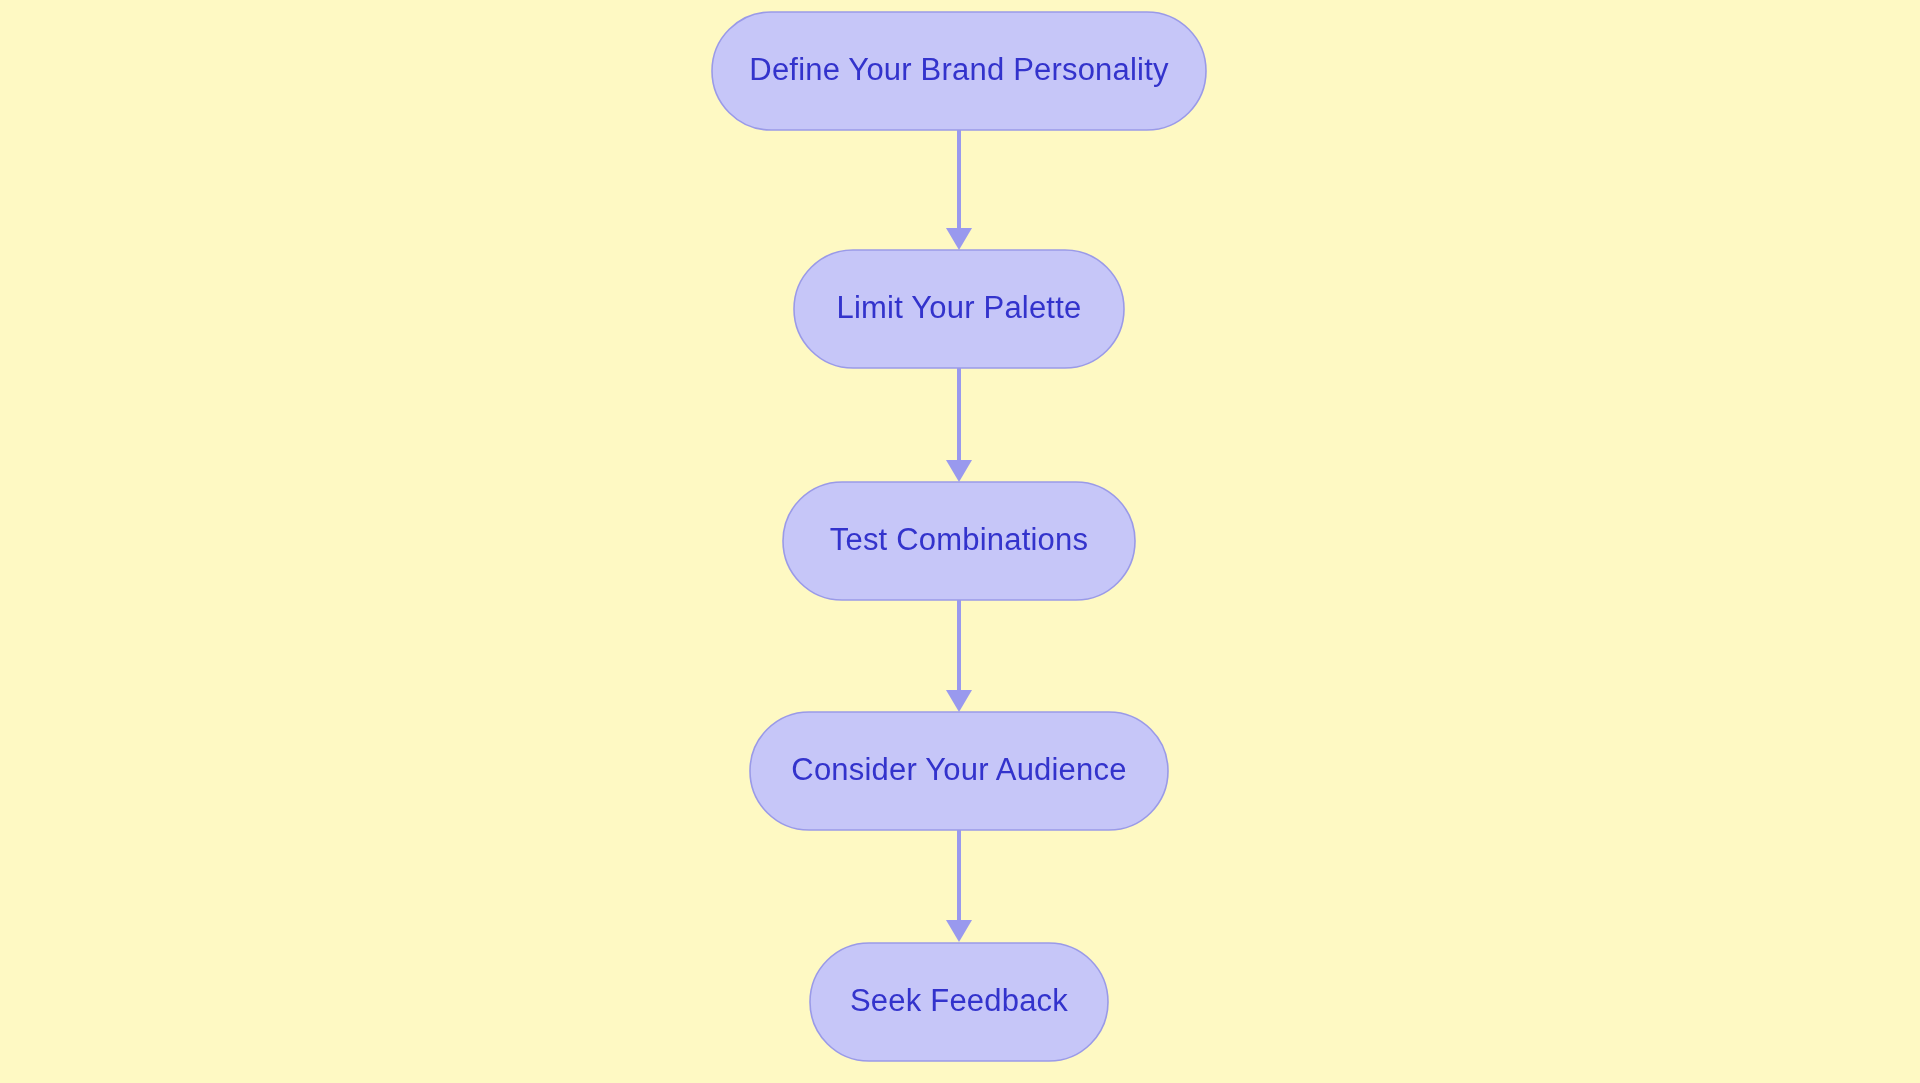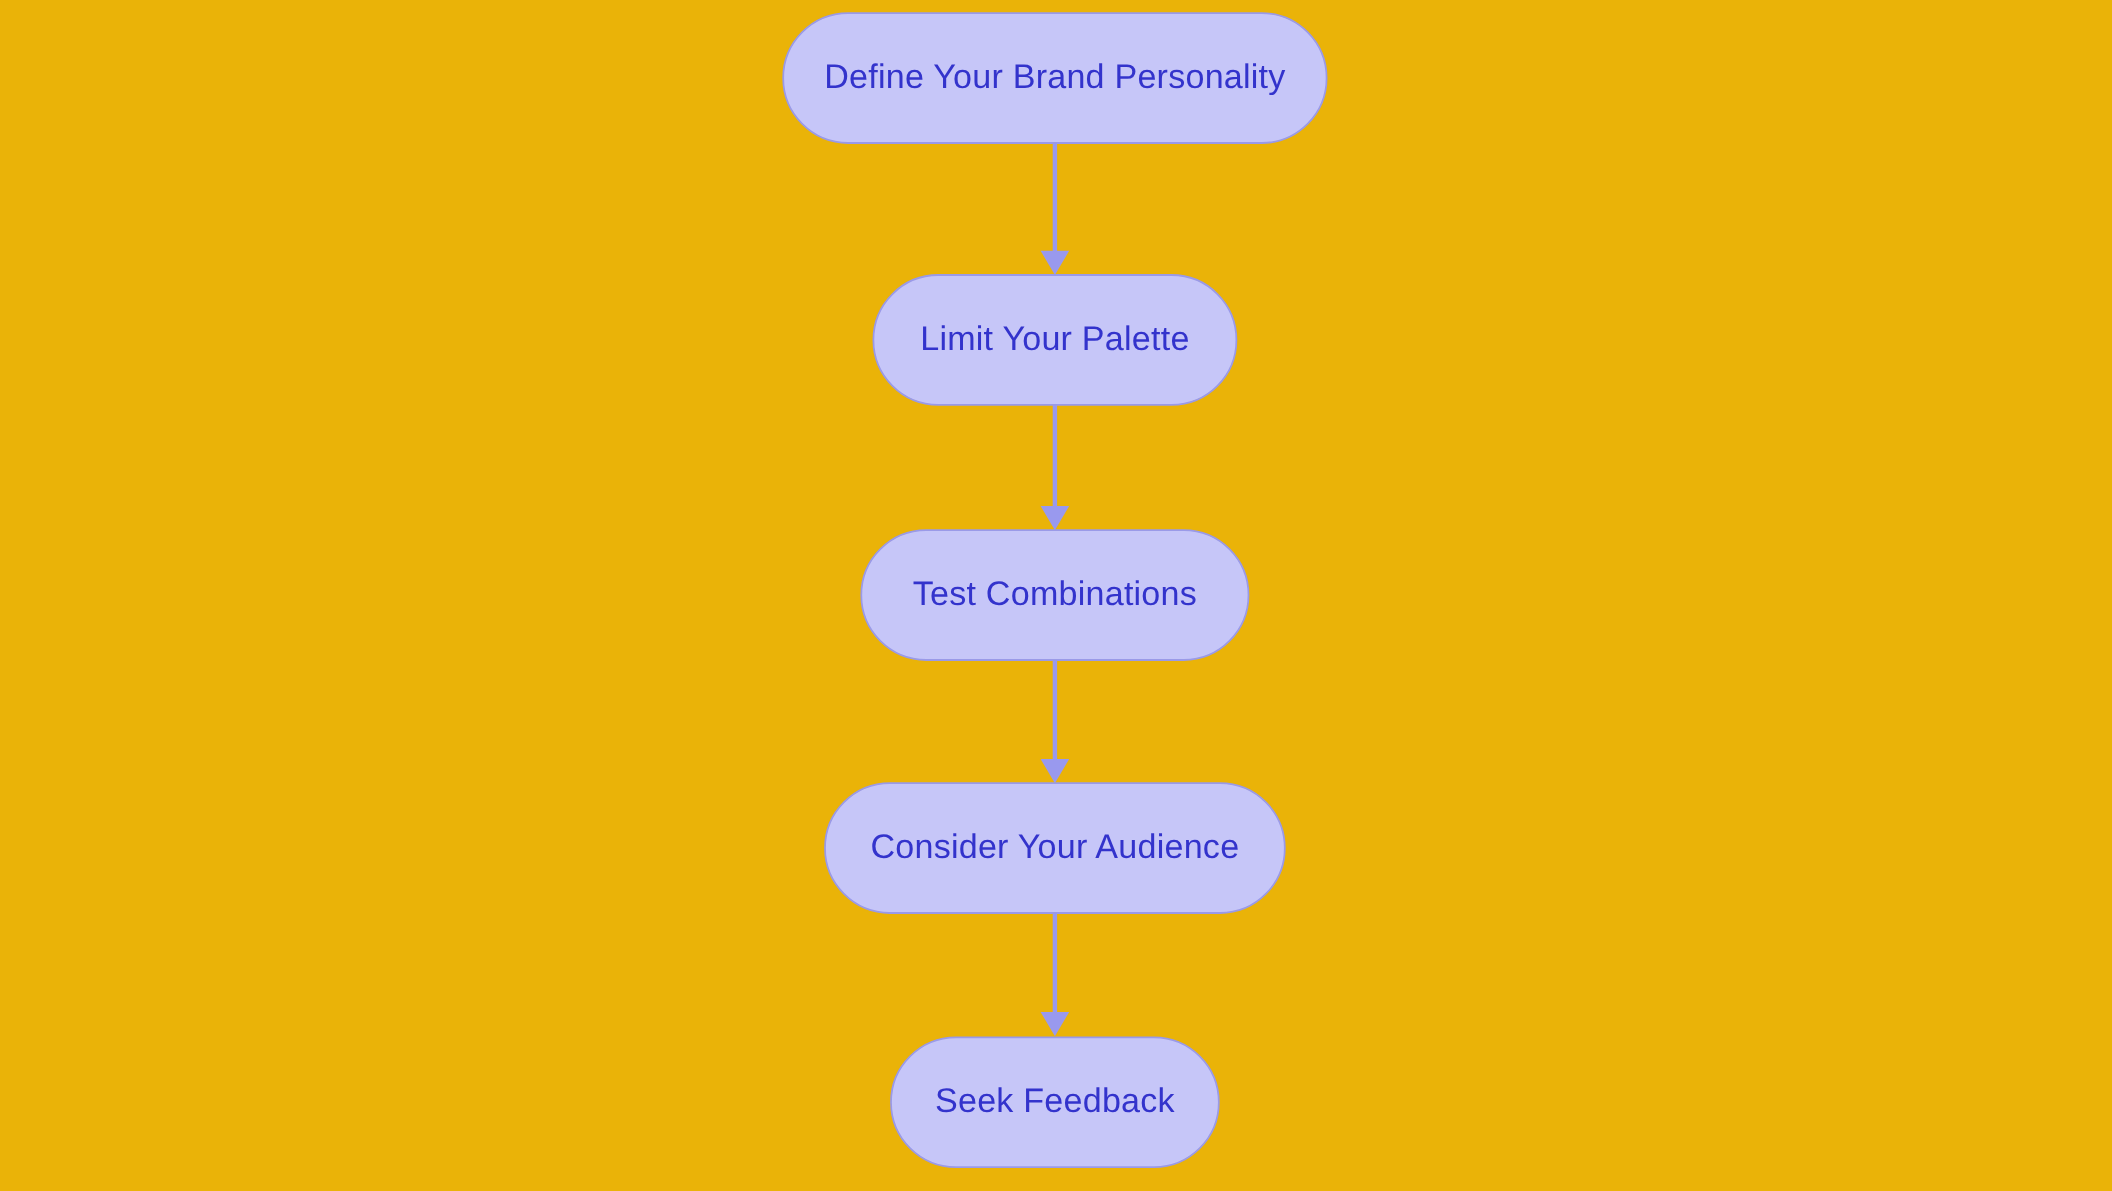--- a/index.html
+++ b/index.html
@@ -43,21 +43,21 @@
   .edge-line {
     fill: none;
   }
   .edge-head {
     stroke: none;
   }
 </style>
 </head>
 <body>
 
-<div id="flow-root" style="background: #eab308;">
+<div id="flow-root" style="background: #fef9c3;">
   <svg id="flow-svg" viewBox="0 0 1920 1083" xmlns="http://www.w3.org/2000/svg">
 
     <g>
 
       <g>
         <line class="edge-line" x1="959" y1="130" x2="959" y2="230" stroke="#9999ee" stroke-width="4"></line>
         <polygon class="edge-head" points="946,228 972,228 959,250" fill="#9999ee"></polygon>
       </g>
 
       <g>

